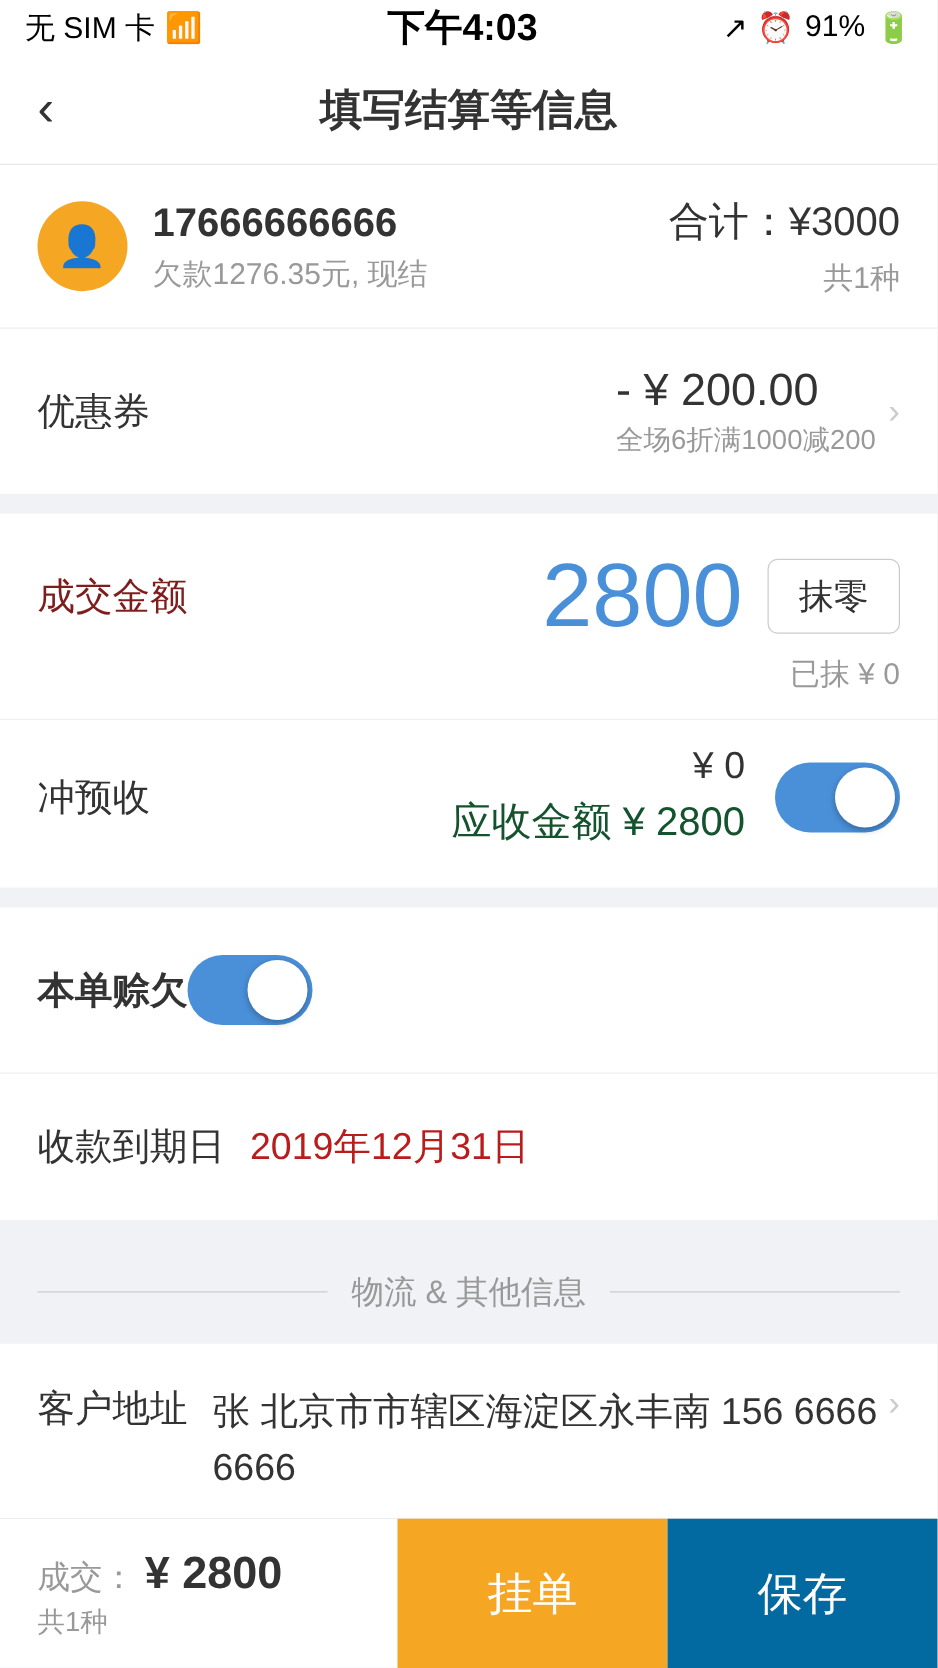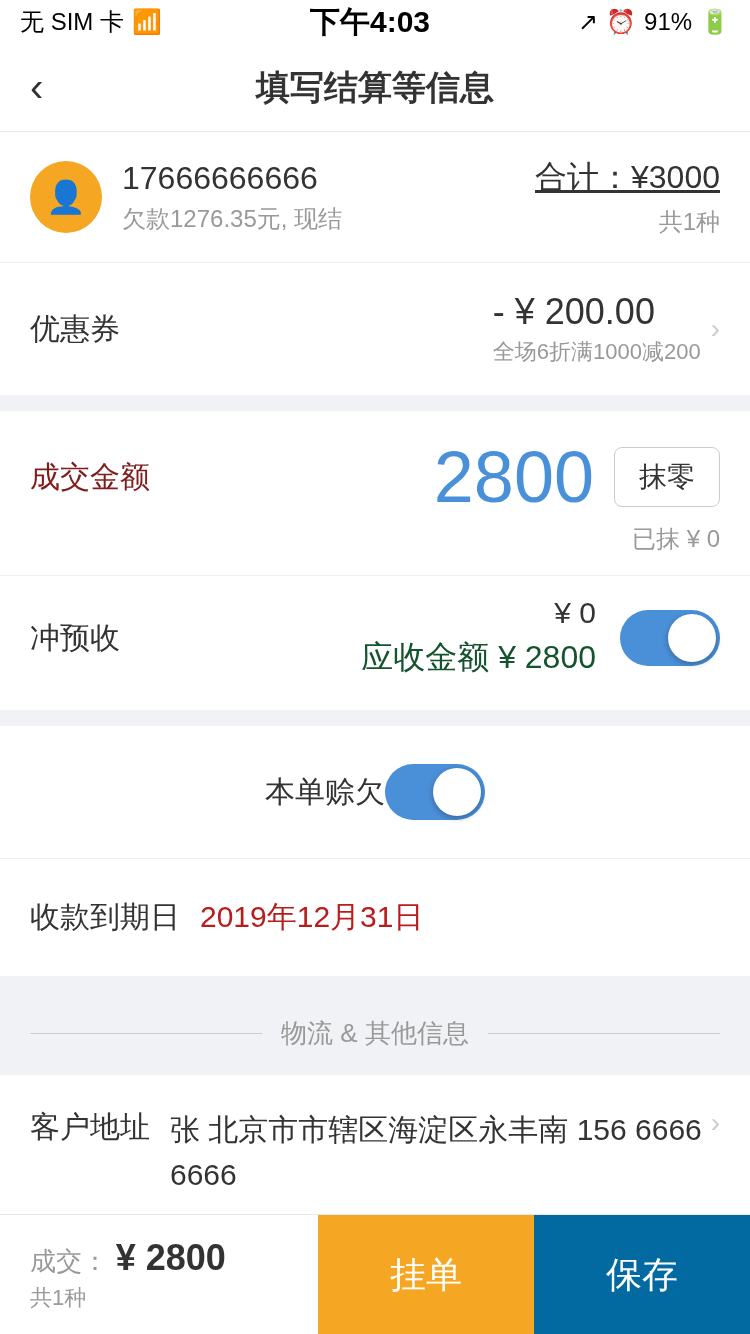--- a/index.html
+++ b/index.html
@@ -67,24 +67,24 @@
     }
     .customer-left { display: flex; align-items: center; gap: 20px; }
     .avatar {
       width: 72px; height: 72px;
       border-radius: 50%;
       background: #f5a623;
       display: flex; align-items: center; justify-content: center;
       color: #fff;
       font-size: 32px;
     }
-    .customer-info .phone { font-size: 32px; font-weight: 400; color: #333; }
+    .customer-info .phone { font-size: 32px; font-weight: 700; color: #333; }
     .customer-info .debt { font-size: 24px; color: #999; margin-top: 6px; }
     .customer-right { text-align: right; }
-    .total-amount { font-size: 32px; color: #333; text-decoration: underline; }
+    .total-amount { font-size: 32px; color: #333; }
     .total-count { font-size: 24px; color: #999; margin-top: 6px; }
 
     
     .coupon-row {
       display: flex;
       align-items: center;
       justify-content: space-between;
       padding: 28px 30px;
       border-top: 1px solid #f0f0f0;
     }
@@ -148,22 +148,23 @@
       box-shadow: 0 2px 6px rgba(0,0,0,0.3);
       transition: left 0.2s;
     }
     .toggle.on .toggle-knob { left: 48px; }
 
     
     .receivable-section { background: #fff; margin-bottom: 16px; }
     .receivable-row {
       display: flex;
       align-items: center;
-      justify-content: center;
+      justify-content: flex-start;
       padding: 38px 30px;
+      font-weight: bold;
     }
     .receivable-label { font-size: 30px; color: #333; }
 
     
     .duedate-row {
       display: flex;
       align-items: center;
       padding: 38px 30px;
       border-top: 1px solid #f0f0f0;
       font-size: 30px;

